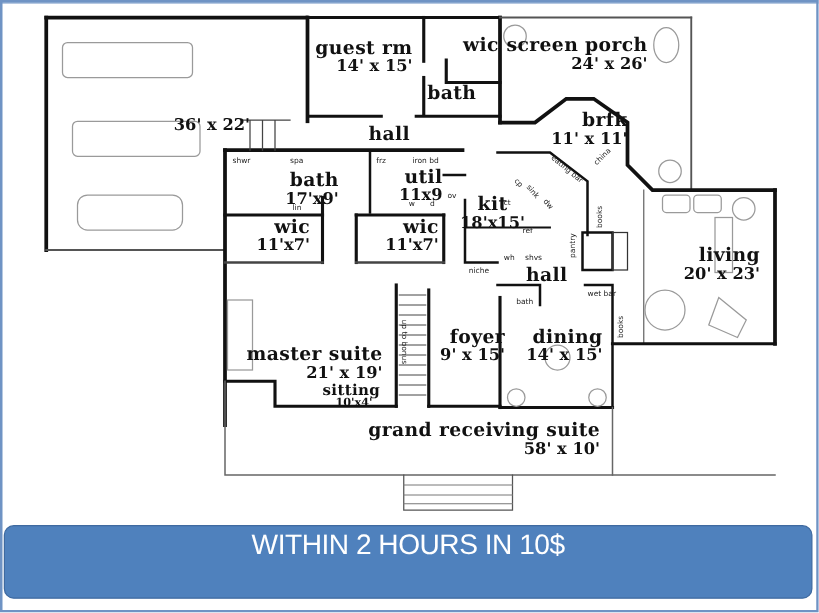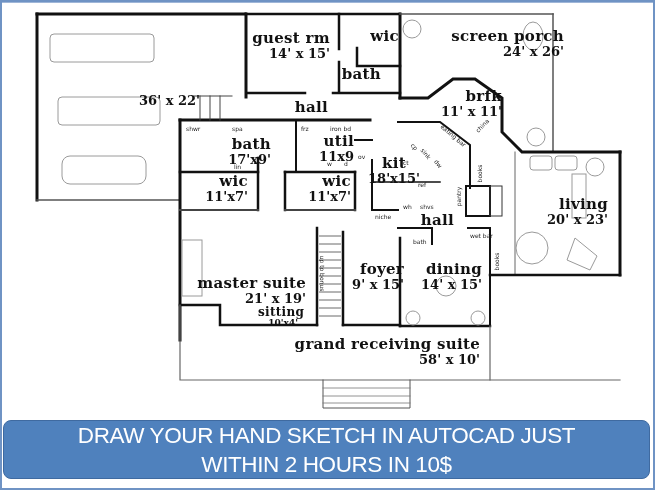--- a/index.html
+++ b/index.html
@@ -120,21 +120,21 @@
 <div class="lbl" style="left:250px; top:31px; width:80px;">
   <span class="nm">guest rm</span>
   <span class="dim">14' x 15'</span>
 </div>
 <div class="lbl" style="left:355px; top:29px; width:44px;">
   <span class="nm">wic</span>
 </div>
 <div class="lbl" style="left:341px; top:67px; width:40px;">
   <span class="nm">bath</span>
 </div>
-<div class="lbl" style="left:398px; top:29px; width:120px;margin-left:46px;">
+<div class="lbl" style="left:398px; top:29px; width:120px;">
   <span class="nm">screen porch</span>
   <span class="dim">24' x 26'</span>
 </div>
 <div class="lbl" style="left:268px; top:100px; width:60px;">
   <span class="nm">hall</span>
 </div>
 <div class="lbl" style="left:438px; top:89px; width:64px;">
   <span class="nm">brfk</span>
   <span class="dim">11' x 11'</span>
 </div>
@@ -205,15 +205,14 @@
 <span class="sm" style="left:488px; top:258px; transform:rotate(-90deg);">books</span>
 <span class="sm" style="left:449px; top:193px; transform:rotate(-90deg);">pantry</span>
 <span class="sm" style="left:403px; top:203px;">wh</span>
 <span class="sm" style="left:420px; top:203px;">shvs</span>
 <span class="sm" style="left:375px; top:213px;">niche</span>
 <span class="sm" style="left:413px; top:238px;">bath</span>
 <span class="sm" style="left:470px; top:232px;">wet bar</span>
 <span class="sm" style="left:305px; top:270px; transform:rotate(90deg);">up to bonus</span>
 
 <div class="banner">
-  <span>DRAW YOUR HAND SKETCH IN AUTOCAD JUST</span>
   <span>WITHIN 2 HOURS IN 10$</span>
 </div>
 
 </body></html>

